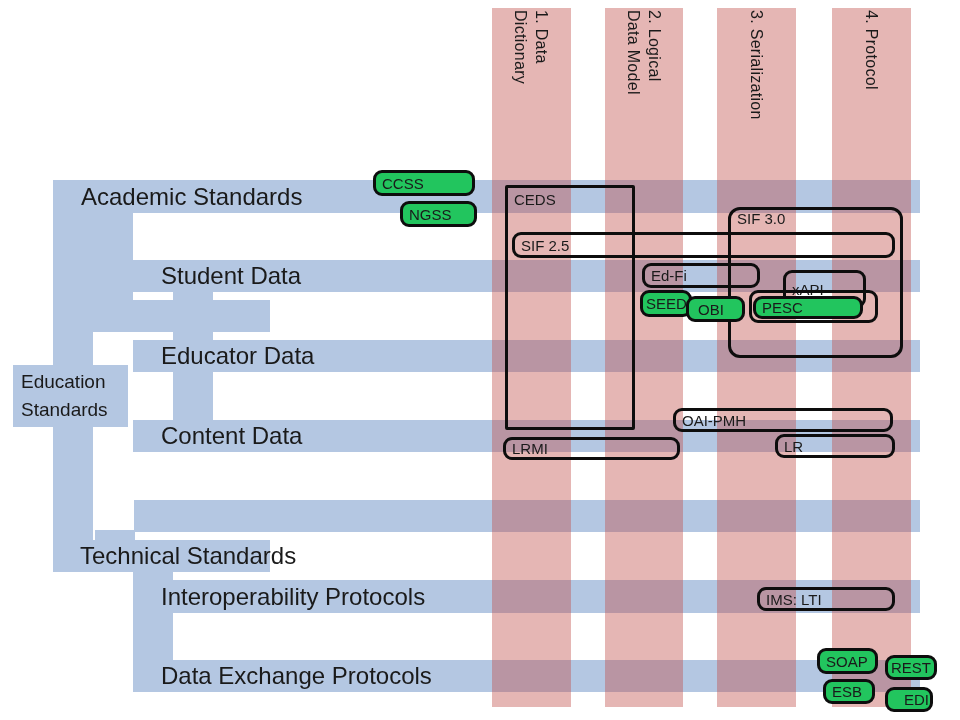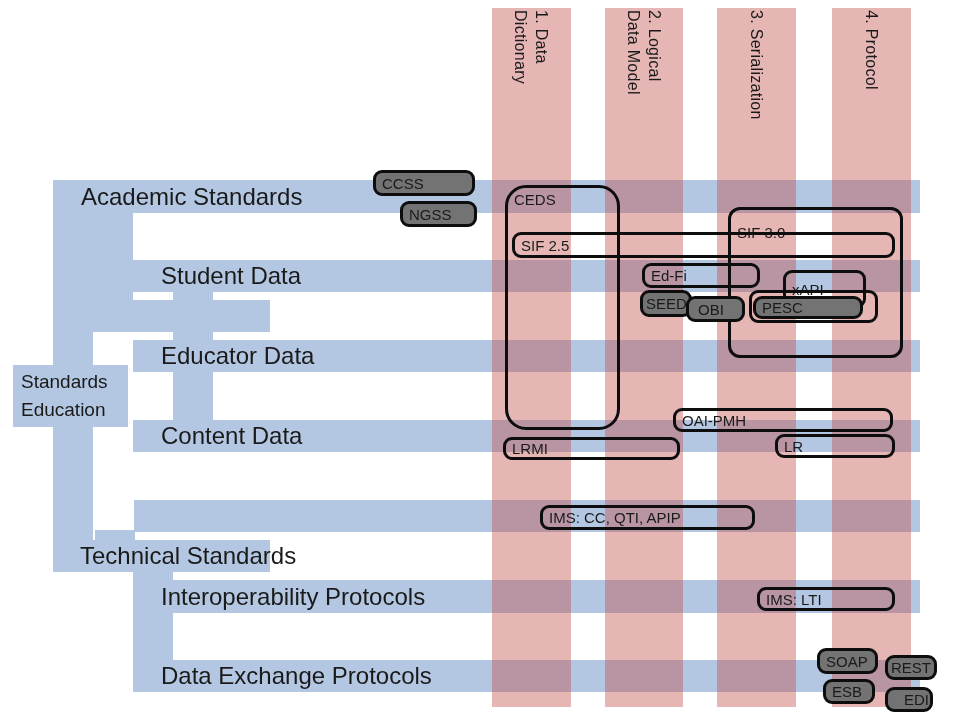--- a/index.html
+++ b/index.html
@@ -10,21 +10,21 @@
   
   .pcol{position:absolute;top:8px;height:699px;background:rgba(192,80,77,0.42);}
   
   .colhead{position:absolute;top:10px;width:160px;transform-origin:top left;
            transform:rotate(90deg) translateY(-100%);font-size:16px;line-height:21px;
            letter-spacing:.3px;white-space:nowrap;}
   .colhead span{display:block;}
   
   .bx{position:absolute;border:3px solid #0d0d0d;border-radius:9px;box-sizing:border-box;
       display:flex;align-items:center;}
-  .bx.white{background:#737373;}
+  .bx.white{background:#22c55e;}
   .bx.trans{background:transparent;}
   .bx.top{align-items:flex-start;}
   .bxl{font-size:15px;line-height:17px;padding-left:6px;white-space:nowrap;}
   .bx.top .bxl{padding-top:3px;}
   
   .rowlab{position:absolute;display:flex;align-items:center;font-size:24px;white-space:nowrap;margin-left:16px;}
   
   .root{position:absolute;left:13px;top:365px;width:115px;height:62px;background:#b4c7e2;
         display:flex;flex-direction:column;justify-content:center;padding-left:8px;
         box-sizing:border-box;font-size:19px;line-height:28px;}
@@ -63,47 +63,44 @@
     <span>2. Logical</span>
     <span>Data Model</span>
   </div>
   <div class="colhead" style="left:746px">
     <span>3. Serialization</span>
   </div>
   <div class="colhead" style="left:861px">
     <span>4. Protocol</span>
   </div>
 
-  <div class="bx trans top" style="left:505px;top:185px;width:115px;height:245px;border-radius:21px">
+  <div class="bx trans top" style="left:505px;top:185px;width:130px;height:245px;border-radius:2px">
     <span class="bxl">CEDS</span>
   </div>
   <div class="bx trans" style="left:728px;top:207px;width:175px;height:151px;border-radius:12px;align-items:flex-start">
-    <span class="bxl" style="padding-top:14px">SIF 3.0</span>
+    <span class="bxl" style="padding-top:0">SIF 3.0</span>
   </div>
   <div class="bx trans" style="left:512px;top:232px;width:383px;height:26px">
     <span class="bxl">SIF 2.5</span>
   </div>
   <div class="bx trans" style="left:642px;top:263px;width:118px;height:25px">
     <span class="bxl">Ed-Fi</span>
   </div>
   <div class="bx trans" style="left:783px;top:270px;width:83px;height:38px">
     <span class="bxl">xAPI</span>
   </div>
   <div class="bx trans" style="left:749px;top:290px;width:129px;height:33px"></div>
   <div class="bx trans" style="left:673px;top:408px;width:220px;height:24px">
     <span class="bxl">OAI-PMH</span>
   </div>
   <div class="bx trans" style="left:775px;top:434px;width:120px;height:24px">
     <span class="bxl">LR</span>
   </div>
   <div class="bx trans" style="left:503px;top:437px;width:177px;height:23px">
     <span class="bxl">LRMI</span>
-  </div>
-  <div class="bx trans" style="left:540px;top:505px;width:215px;height:25px">
-    <span class="bxl">IMS: CC, QTI, APIP</span>
   </div>
   <div class="bx trans" style="left:757px;top:587px;width:138px;height:24px">
     <span class="bxl">IMS: LTI</span>
   </div>
 
   <div class="bx white" style="left:373px;top:170px;width:102px;height:26px">
     <span class="bxl">CCSS</span>
   </div>
   <div class="bx white" style="left:400px;top:201px;width:77px;height:26px">
     <span class="bxl">NGSS</span>
@@ -132,17 +129,17 @@
 
   <div class="rowlab" style="left:65px;top:180px;height:33px">Academic Standards</div>
   <div class="rowlab" style="left:145px;top:260px;height:32px">Student Data</div>
   <div class="rowlab" style="left:145px;top:340px;height:32px">Educator Data</div>
   <div class="rowlab" style="left:145px;top:420px;height:32px">Content Data</div>
   <div class="rowlab" style="left:64px;top:540px;height:32px">Technical Standards</div>
   <div class="rowlab" style="left:145px;top:580px;height:33px">Interoperability Protocols</div>
   <div class="rowlab" style="left:145px;top:660px;height:32px">Data Exchange Protocols</div>
 
   <div class="root">
+    <span>Education</span>
     <span>Standards</span>
-    <span>Education</span>
   </div>
 
 </div>
 
 </body></html>

